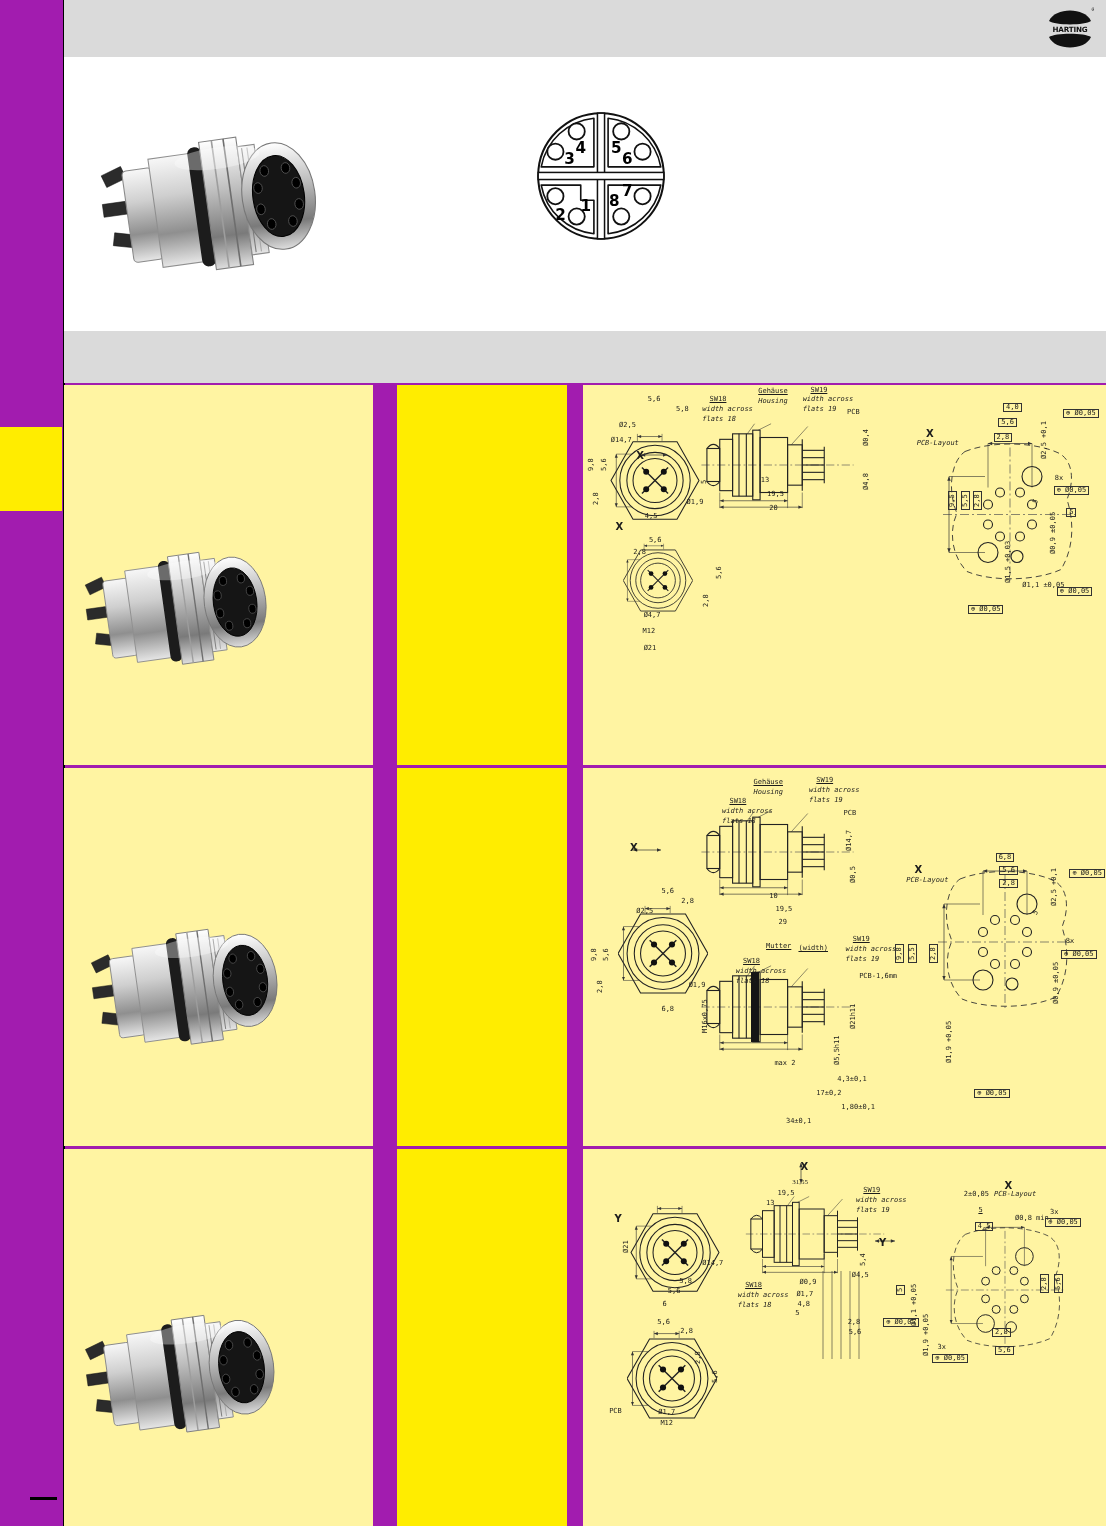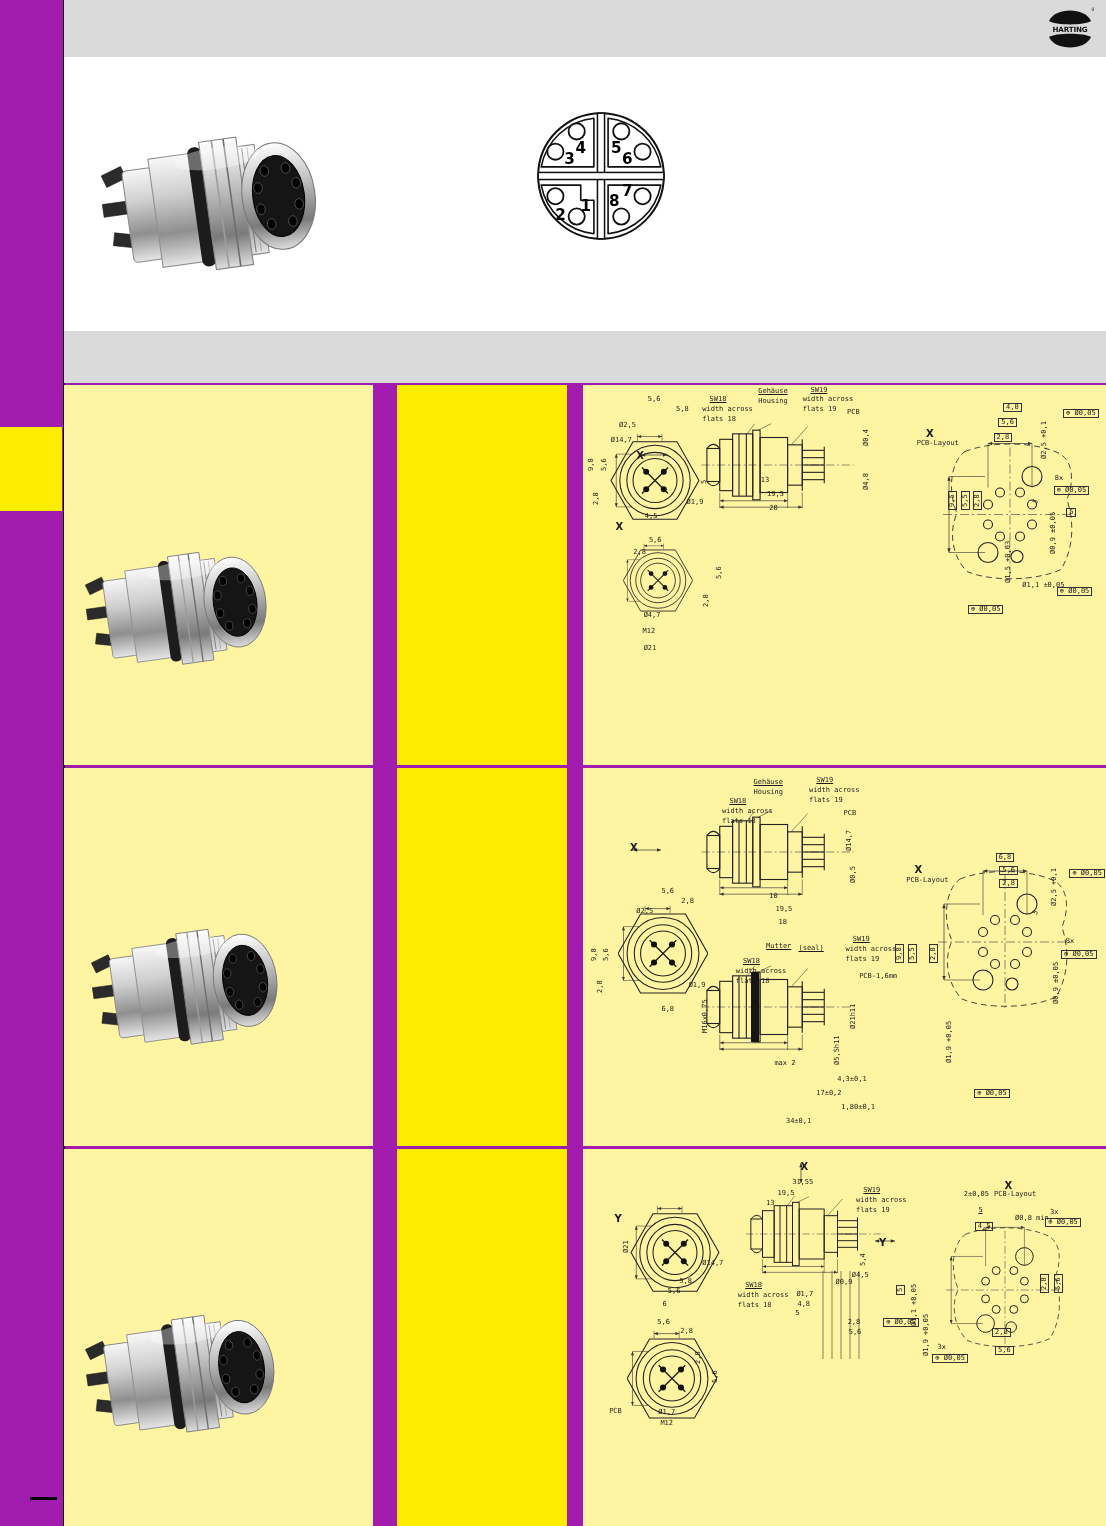--- a/index.html
+++ b/index.html
@@ -18,21 +18,21 @@
   .cell{position:absolute;}
   .photo-cell{left:64px;width:309px;background:#fff4a2;}
   .order-cell{left:397px;width:170px;background:#ffed00;}
   .drawing-cell{left:583px;width:523px;background:#fff4a2;position:absolute;}
   .r1{top:385px;height:380px;} .r2{top:768px;height:378px;} .r3{top:1149px;height:377px;}
   .cell svg.art{position:absolute;left:0;top:0;width:100%;height:100%;}
   .photo-svg{position:absolute;}
   .dim-label{position:absolute;font:7px "DejaVu Sans Mono",monospace;color:#1c1c1c;white-space:nowrap;line-height:1;transform-origin:0 0;}
   .dim-label.box{border:1px solid #333;padding:0px 2px;}
   .dim-label.big{font:bold 10px "DejaVu Sans",sans-serif;}
-  .dim-label.i{}
+  .dim-label.i{font-style:italic;}
   .dim-label.u{text-decoration:underline;}
   
   .ln{fill:none;stroke:#222;stroke-width:1.2;}
   .lnf{fill:none;stroke:#222;stroke-width:1.6;}
   .cl{fill:none;stroke:#555;stroke-width:0.7;stroke-dasharray:9 3 2 3;}
   .dim{fill:none;stroke:#333;stroke-width:0.7;marker-end:url(#ar);marker-start:url(#arS);}
   .ext{fill:none;stroke:#333;stroke-width:0.6;}
   .pd-ln{fill:none;stroke:#111;stroke-width:2;}
   .pd-thin{fill:#fff;stroke:#111;stroke-width:1.5;}
   .pd-q{fill:none;stroke:#111;stroke-width:1.6;stroke-linejoin:round;}
@@ -325,23 +325,23 @@
       <span class="dim-label i" style="left: 43.2%; top: 7.7%;">flats 19</span>
       <span class="dim-label u" style="left: 28%; top: 7.9%;">SW18</span>
       <span class="dim-label i" style="left: 26.6%; top: 10.6%;">width across</span>
       <span class="dim-label i" style="left: 26.6%; top: 13.2%;">flats 18</span>
       <span class="dim-label" style="left: 49.8%; top: 11.1%;">PCB</span>
       <span class="dim-label" style="left: 50.2%; top: 22%; transform: rotate(-90deg);">Ø14,7</span>
       <span class="dim-label" style="left: 51%; top: 30.5%; transform: rotate(-90deg);">Ø0,5</span>
       <span class="dim-label big" style="left: 9%; top: 19.6%;">X</span>
       <span class="dim-label" style="left: 35.6%; top: 33.1%;">10</span>
       <span class="dim-label" style="left: 36.8%; top: 36.5%;">19,5</span>
-      <span class="dim-label" style="left: 37.4%; top: 39.9%;">18</span>
+      <span class="dim-label" style="left: 37.4%; top: 39.9%;">29</span>
       <span class="dim-label u" style="left: 35%; top: 46.3%;">Mutter</span>
-      <span class="dim-label u" style="left: 41.2%; top: 46.8%;">(seal)</span>
+      <span class="dim-label u" style="left: 41.2%; top: 46.8%;">(width)</span>
       <span class="dim-label u" style="left: 51.6%; top: 44.4%;">SW19</span>
       <span class="dim-label i" style="left: 50.2%; top: 47.1%;">width across</span>
       <span class="dim-label i" style="left: 50.2%; top: 49.7%;">flats 19</span>
       <span class="dim-label u" style="left: 30.6%; top: 50.3%;">SW18</span>
       <span class="dim-label i" style="left: 29.2%; top: 52.9%;">width across</span>
       <span class="dim-label i" style="left: 29.2%; top: 55.6%;">flats 18</span>
       <span class="dim-label" style="left: 52.8%; top: 54.2%;">PCB-1,6mm</span>
       <span class="dim-label" style="left: 22.8%; top: 70%; transform: rotate(-90deg);">M16x0,75</span>
       <span class="dim-label" style="left: 51%; top: 69%; transform: rotate(-90deg);">Ø21h11</span>
       <span class="dim-label" style="left: 48%; top: 78.5%; transform: rotate(-90deg);">Ø5,5h11</span>
@@ -384,38 +384,38 @@
         <line x1="249" y1="122" x2="249" y2="210"></line>
         <line x1="258" y1="122" x2="258" y2="210"></line>
         <line x1="267" y1="122" x2="267" y2="210"></line>
         <line x1="276" y1="122" x2="276" y2="210"></line>
       </g>
       <use href="#sym-pcb" x="347" y="66" width="150" height="150"></use>
       <line class="dim" x1="218" y1="14" x2="218" y2="34"></line>
       <line class="dim" x1="312" y1="92" x2="292" y2="92"></line>
     </svg>
   <span class="dim-label big" style="left: 41.6%; top: 3.2%;">X</span>
-      <span class="dim-label" style="left: 40%; top: 8%;">31,55</span>
+      <span class="dim-label" style="left: 40%; top: 8%; font-family: Liberation Serif, serif;">31,55</span>
       <span class="dim-label" style="left: 37.2%; top: 10.9%;">19,5</span>
       <span class="dim-label" style="left: 35%; top: 13.5%;">13</span>
       <span class="dim-label u" style="left: 53.6%; top: 10.1%;">SW19</span>
       <span class="dim-label i" style="left: 52.2%; top: 12.7%;">width across</span>
       <span class="dim-label i" style="left: 52.2%; top: 15.4%;">flats 19</span>
       <span class="dim-label big" style="left: 6%; top: 17%;">Y</span>
       <span class="dim-label" style="left: 7.6%; top: 27.5%; transform: rotate(-90deg);">Ø21</span>
       <span class="dim-label" style="left: 22.8%; top: 29.4%;">Ø14,7</span>
       <span class="dim-label" style="left: 18.4%; top: 34.2%;">5,8</span>
       <span class="dim-label" style="left: 16.2%; top: 36.9%;">5,6</span>
       <span class="dim-label" style="left: 15.2%; top: 40.3%;">6</span>
       <span class="dim-label big" style="left: 56.6%; top: 23.3%;">Y</span>
       <span class="dim-label" style="left: 53%; top: 31%; transform: rotate(-90deg);">5,4</span>
       <span class="dim-label u" style="left: 31%; top: 35.3%;">SW18</span>
       <span class="dim-label i" style="left: 29.6%; top: 37.9%;">width across</span>
       <span class="dim-label i" style="left: 29.6%; top: 40.6%;">flats 18</span>
-      <span class="dim-label" style="left: 41.4%; top: 34.5%; margin-left: 36px;">Ø0,9</span>
+      <span class="dim-label" style="left: 41.4%; top: 34.5%;">Ø0,9</span>
       <span class="dim-label" style="left: 40.8%; top: 37.7%;">Ø1,7</span>
       <span class="dim-label" style="left: 41%; top: 40.4%;">4,8</span>
       <span class="dim-label" style="left: 40.6%; top: 42.8%;">5</span>
       <span class="dim-label" style="left: 51.4%; top: 32.7%;">Ø4,5</span>
       <span class="dim-label" style="left: 50.6%; top: 45.1%;">2,8</span>
       <span class="dim-label" style="left: 50.8%; top: 47.8%;">5,6</span>
       <span class="dim-label" style="left: 14.2%; top: 45.1%;">5,6</span>
       <span class="dim-label" style="left: 18.6%; top: 47.5%;">2,8</span>
       <span class="dim-label" style="left: 21.4%; top: 57%; transform: rotate(-90deg);">2,8</span>
       <span class="dim-label" style="left: 24.6%; top: 62%; transform: rotate(-90deg);">5,6</span>

